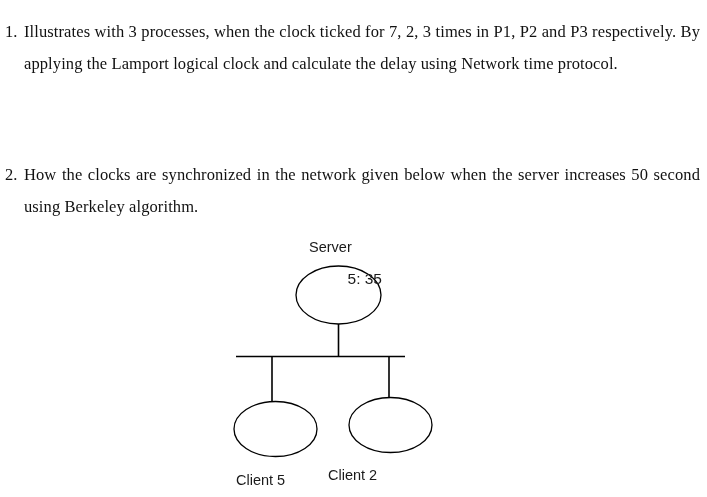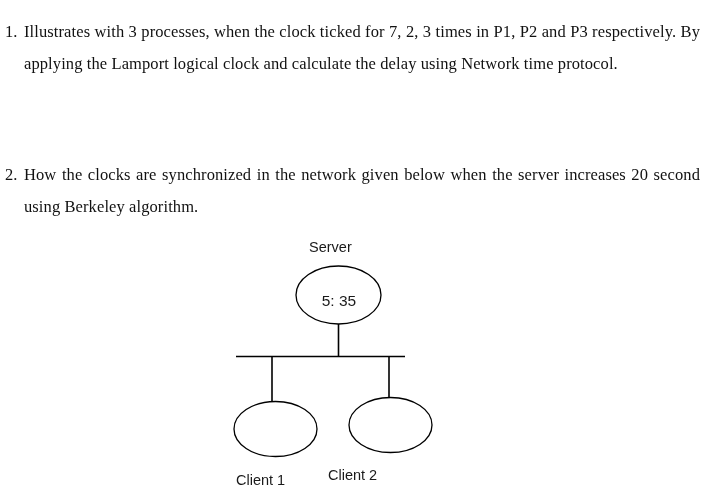--- a/index.html
+++ b/index.html
@@ -75,39 +75,39 @@
     font-size: 15.5px;
     color: #1a1a1a;
     white-space: nowrap;
     text-align: center;
   }
 
   #label-server   { left: 309px; top: 239px; }
   #label-client1  { left: 236px; top: 472px; }
   #label-client2  { left: 328px; top: 467px; }
 
-  #value-server   { left: 296px; top: 292px; width: 86px; }
+  #value-server   { left: 296px; top: 270px; width: 86px; text-align: right; }
   #value-client1  { left: 234px; top: 420px; width: 84px; }
   #value-client2  { left: 349px; top: 416px; width: 84px; }
 </style>
 </head>
 <body>
 
 <div id="page">
 
   <div class="qlist">
 
     <div class="qitem" id="q1">
       <span class="qnum">1.</span>
       <div class="qtext">Illustrates with 3 processes, when the clock ticked for 7, 2, 3 times in P1, P2 and P3 respectively. By applying the Lamport logical clock and calculate the delay using Network time protocol.</div>
     </div>
 
     <div class="qitem" id="q2">
       <span class="qnum">2.</span>
-      <div class="qtext">How the clocks are synchronized in the network given below when the server increases 20 second using Berkeley algorithm.</div>
+      <div class="qtext">How the clocks are synchronized in the network given below when the server increases 50 second using Berkeley algorithm.</div>
     </div>
 
   </div>
 
   <div id="diagram">
 
     <svg width="707" height="497" viewBox="0 0 707 497" xmlns="http://www.w3.org/2000/svg">
 
       <ellipse cx="338.5" cy="295" rx="42.5" ry="29" fill="#ffffff" stroke="#000000" stroke-width="1.3"></ellipse>
 
@@ -120,19 +120,19 @@
       <line x1="389" y1="356.5" x2="389" y2="401" stroke="#000000" stroke-width="1.6"></line>
 
       <ellipse cx="275.5" cy="429" rx="41.5" ry="27.5" fill="#ffffff" stroke="#000000" stroke-width="1.3"></ellipse>
 
       <ellipse cx="390.5" cy="425" rx="41.5" ry="27.5" fill="#ffffff" stroke="#000000" stroke-width="1.3"></ellipse>
     </svg>
 
     <span class="node-label" id="label-server">Server</span>
     <span class="node-value" id="value-server">5: 35</span>
 
-    <span class="node-label" id="label-client1">Client 1</span>
+    <span class="node-label" id="label-client1">Client 5</span>
 
     <span class="node-label" id="label-client2">Client 2</span>
 
   </div>
 
 </div>
 
 </body></html>

